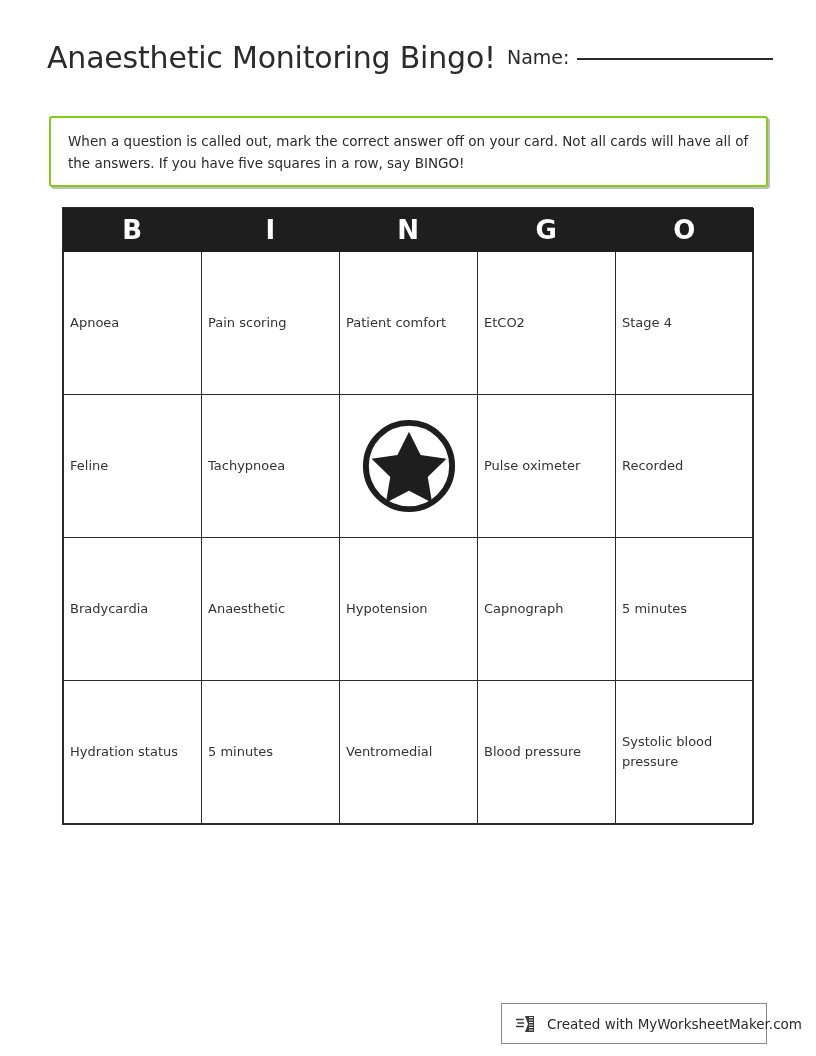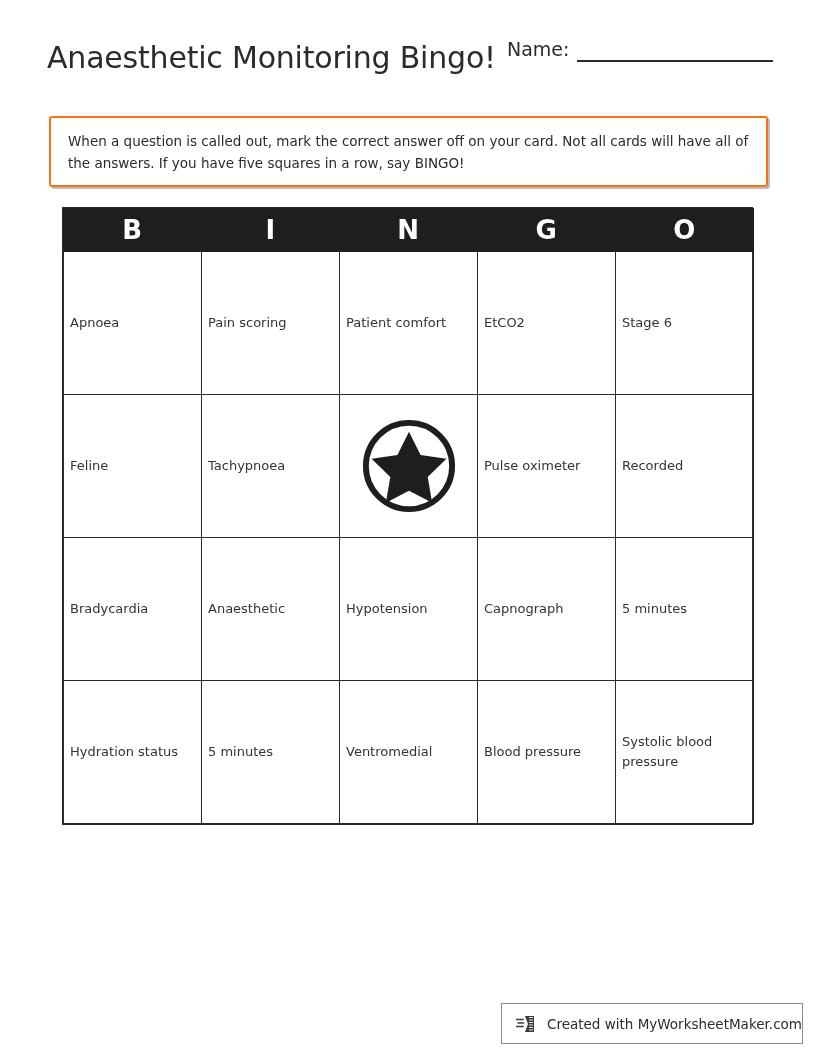--- a/index.html
+++ b/index.html
@@ -27,23 +27,23 @@
     top: 40px;
     font-size: 30px;
     font-weight: 400;
     letter-spacing: -0.2px;
     color: #2b2b2b;
     white-space: nowrap;
   }
   .name-wrap {
     position: absolute;
     left: 507px;
-    top: 40px;
-    display: flex;
-    align-items: flex-end;
+    top: 48px;
+    display: flex;
+    align-items: center;
     gap: 8px;
   }
   .name-label {
     font-size: 19px;
     color: #2b2b2b;
     line-height: 1;
     padding-bottom: 3px;
     white-space: nowrap;
   }
   .name-line {
@@ -53,21 +53,21 @@
   }
 
   
   .instructions {
     position: absolute;
     left: 49px;
     top: 116px;
     width: 719px;
     height: 71px;
     box-sizing: border-box;
-    border: 2px solid #f97316;
+    border: 2px solid #84cc16;
     border-radius: 3px;
     background: #ffffff;
     box-shadow: 2px 2px 0 rgba(0,0,0,0.25);
     padding: 13px 17px 0 17px;
   }
   .instructions-text {
     font-size: 13.5px;
     line-height: 1.62;
     color: #2b2b2b;
   }
@@ -122,21 +122,21 @@
   }
   .free-space svg {
     display: block;
   }
 
   
   .footer-badge {
     position: absolute;
     left: 501px;
     top: 1003px;
-    width: 302px;
+    width: 266px;
     height: 41px;
     box-sizing: border-box;
     border: 1px solid #8a8a8a;
     background: #ffffff;
     display: flex;
     align-items: center;
     gap: 9px;
     padding: 0 14px;
   }
   .footer-logo {
@@ -188,21 +188,21 @@
           <td>
               <span class="cell-text">Pain scoring</span>
             </td>
           <td>
               <span class="cell-text">Patient comfort</span>
             </td>
           <td>
               <span class="cell-text">EtCO2</span>
             </td>
           <td>
-              <span class="cell-text">Stage 6</span>
+              <span class="cell-text">Stage 4</span>
             </td>
         </tr>
         <tr>
           <td>
               <span class="cell-text">Feline</span>
             </td>
           <td>
               <span class="cell-text">Tachypnoea</span>
             </td>
           <td>

